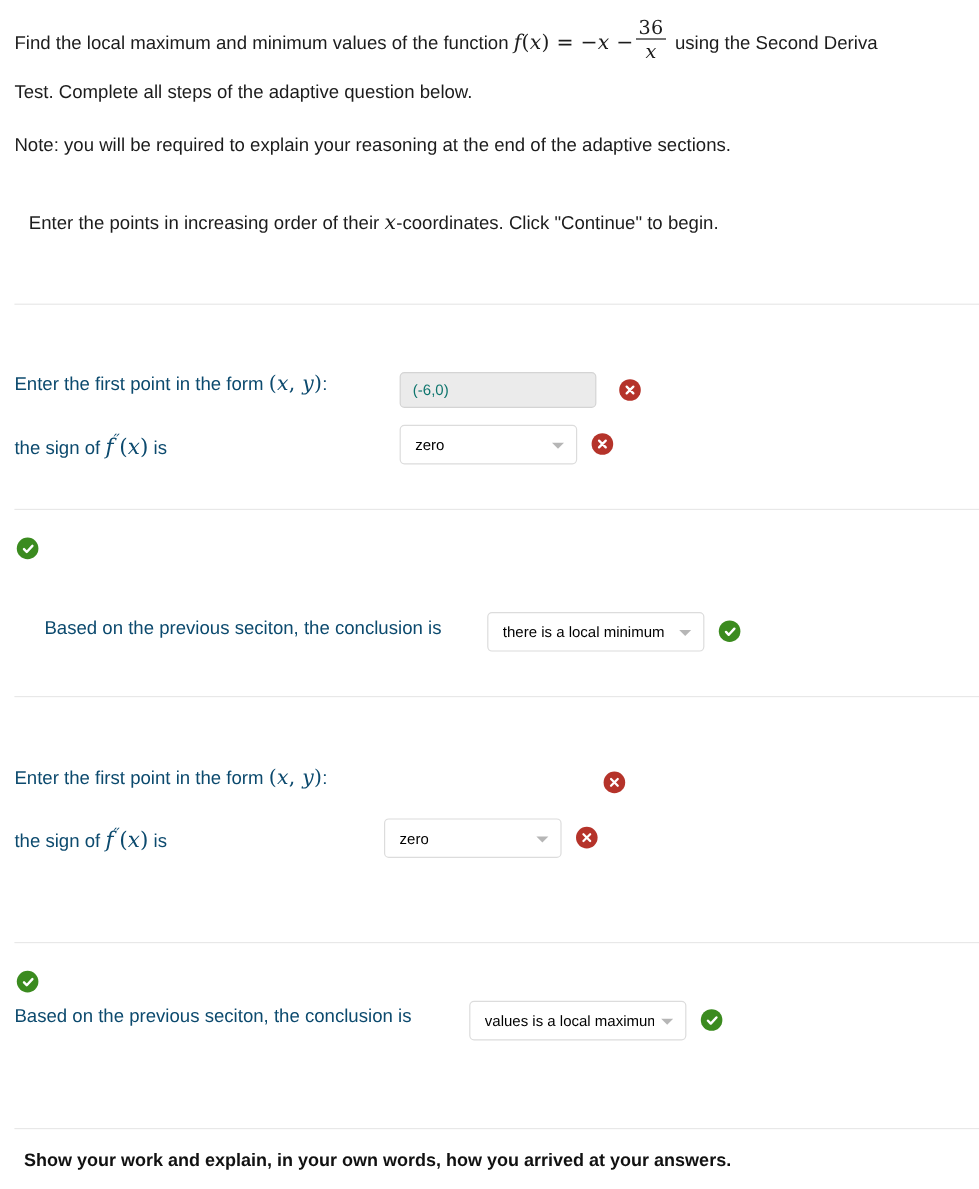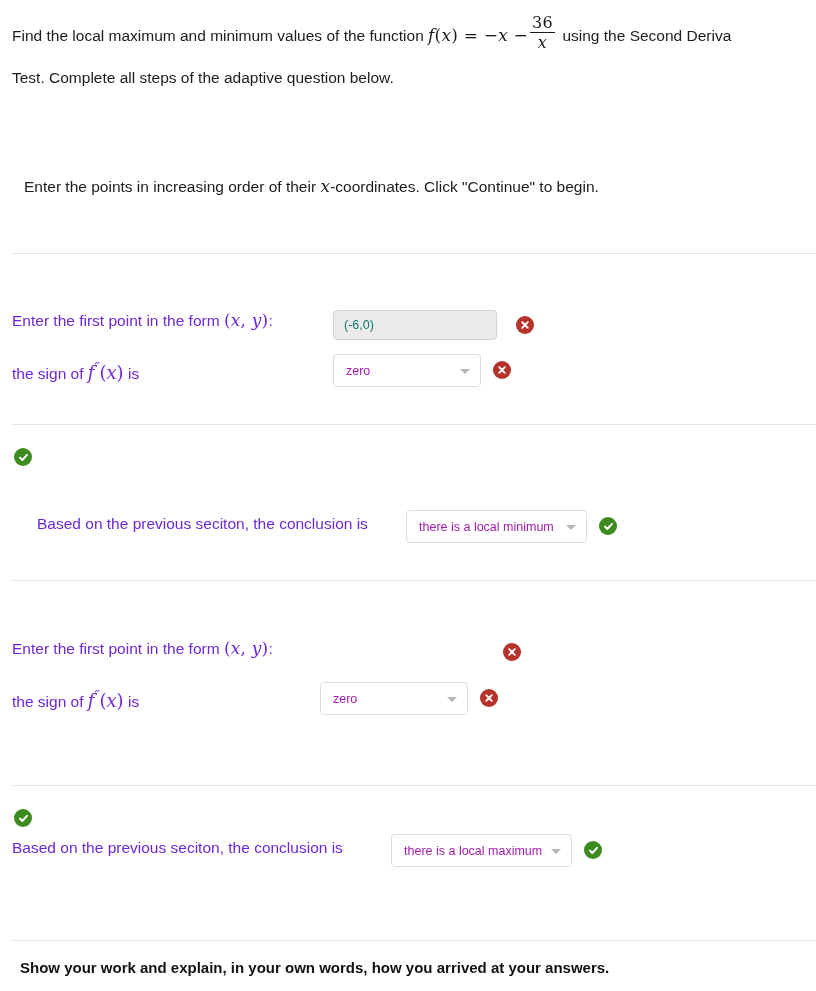--- a/index.html
+++ b/index.html
@@ -116,21 +116,21 @@
   }
 
   
   .qrow {
     position: absolute;
     display: flex;
     align-items: center;
   }
   .qlabel {
     font-size: 15.5px;
-    color: #6d28d9;
+    color: #0c4a6e;
     white-space: nowrap;
   }
 
   
   .text-input {
     background: #ebebeb;
     border: 1px solid #d4d4d4;
     border-radius: 4px;
     height: 30px;
     font-family: "Liberation Sans", sans-serif;
@@ -144,21 +144,21 @@
   .select-box {
     position: relative;
     background: #ffffff;
     border: 1px solid #dcdcdc;
     border-radius: 4px;
     height: 33px;
     display: flex;
     align-items: center;
     padding: 0 26px 0 12px;
     font-size: 12.5px;
-    color: #a21caf;
+    color: #000000;
     cursor: pointer;
     user-select: none;
   }
   .select-box .caret {
     position: absolute;
     right: 10px;
     top: 50%;
     margin-top: -2px;
     width: 0;
     height: 0;
@@ -212,20 +212,21 @@
         <span class="mi">f</span><span class="paren">(</span><span class="mi">x</span><span class="paren">)</span>
         <span class="math-up">=</span>
         <span class="mi">−x</span>
         <span class="math-up">−</span><span class="frac"><span class="num">36</span><span class="bar"></span><span class="den">x</span></span>
       </span>
       <span>using the Second Deriva</span>
     </div>
     <div class="intro-line row2" style="margin-top:10px;">Test. Complete all steps of the adaptive question below.</div>
   </div>
 
+  <div class="intro-p2 intro-line">Note: you will be required to explain your reasoning at the end of the adaptive sections.</div>
 
   <div class="intro-p3 intro-line">
     <span>Enter the points in increasing order of their</span>
     <span class="math mi">x</span><span>-coordinates. Click "Continue" to begin.</span>
   </div>
 
   <div class="divider" style="top:253px;"></div>
 
   <div class="qrow" style="left:12px; top:310px;">
     <span class="qlabel">
@@ -314,21 +315,21 @@
   <span class="status-icon icon-ok section-flag" style="left:14px; top:809px;">
     <svg width="11" height="11" viewBox="0 0 11 11">
         <path d="M2 5.6 L4.3 8 L9 2.9" stroke="#ffffff" stroke-width="2" fill="none" stroke-linecap="round" stroke-linejoin="round"></path>
       </svg>
   </span>
 
   <div class="qrow" style="left:12px; top:839px;">
     <span class="qlabel">Based on the previous seciton, the conclusion is</span>
   </div>
   <div class="select-box" style="position:absolute; left:391px; top:834px; width:181px;">
-    <span class="select-label">there is a local maximum</span>
+    <span class="select-label">values is a local maximum</span>
     <span class="caret"></span>
   </div>
   <span class="status-icon icon-ok" style="position:absolute; left:584px; top:841px;">
     <svg width="11" height="11" viewBox="0 0 11 11">
         <path d="M2 5.6 L4.3 8 L9 2.9" stroke="#ffffff" stroke-width="2" fill="none" stroke-linecap="round" stroke-linejoin="round"></path>
       </svg>
   </span>
 
   <div class="divider" style="top:940px;"></div>
 

